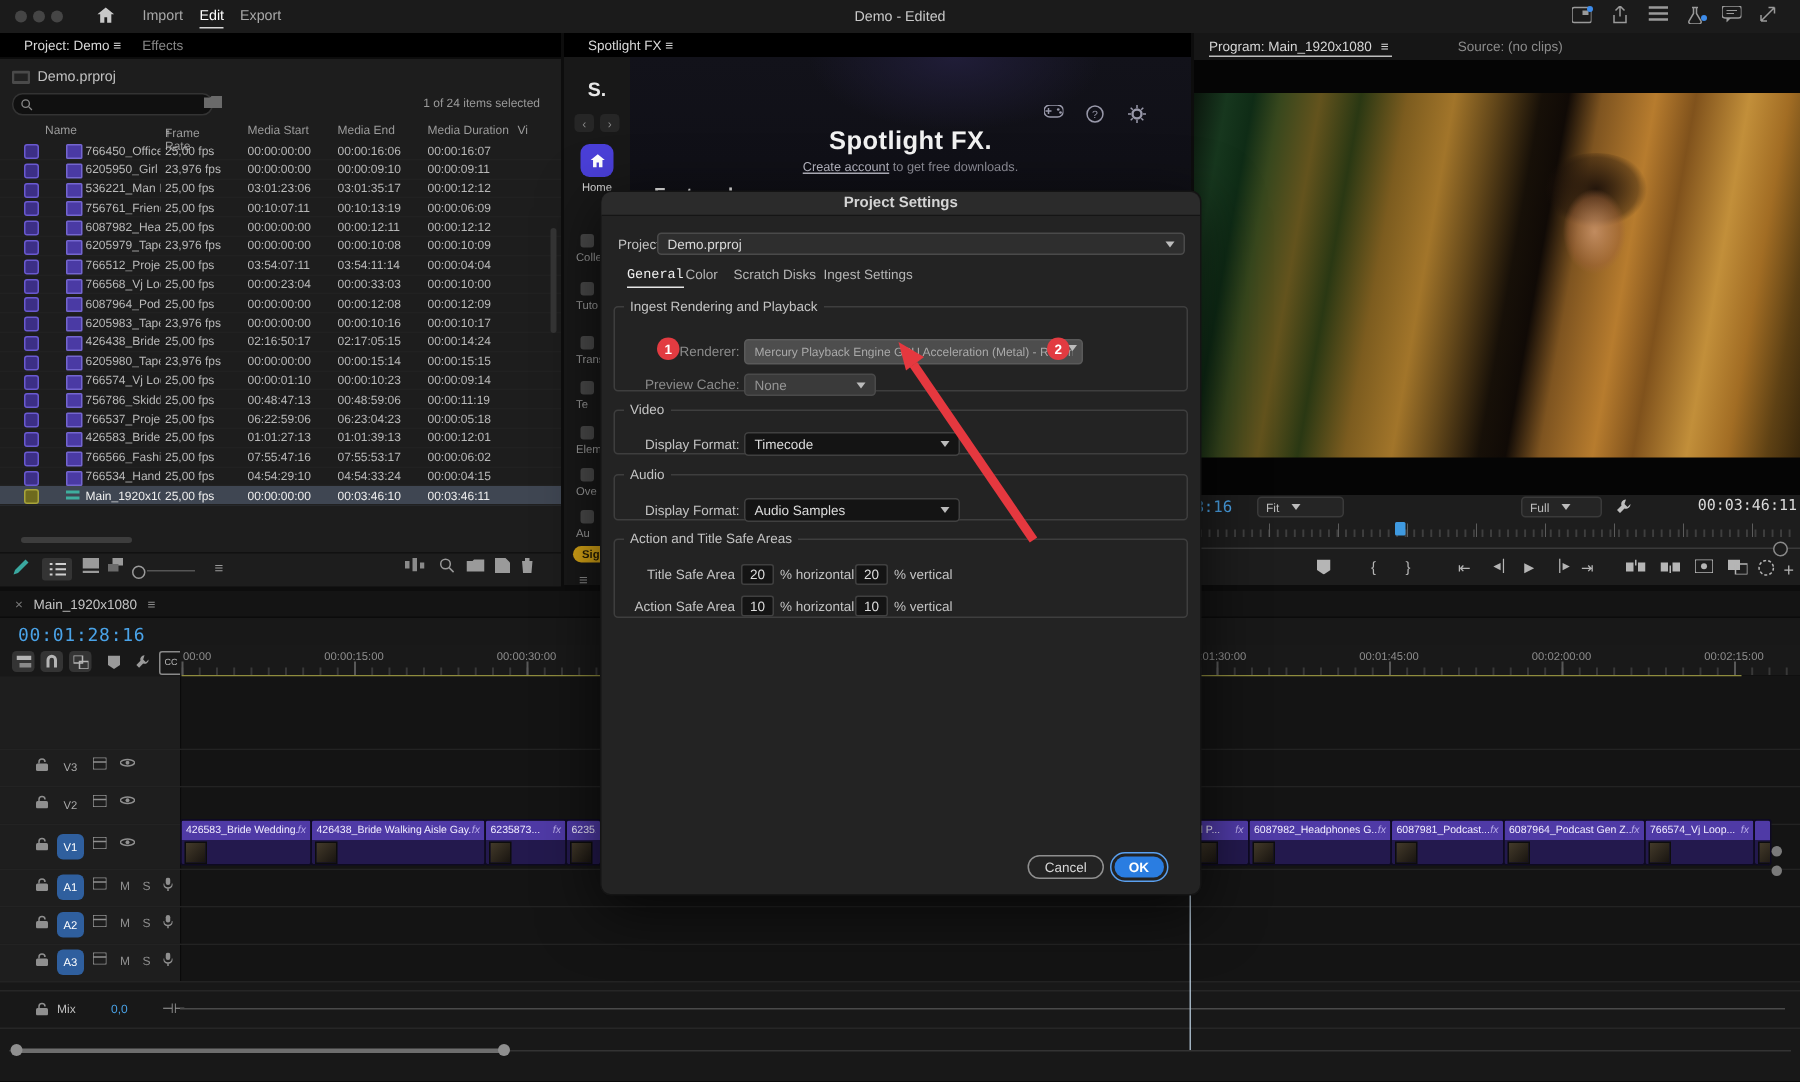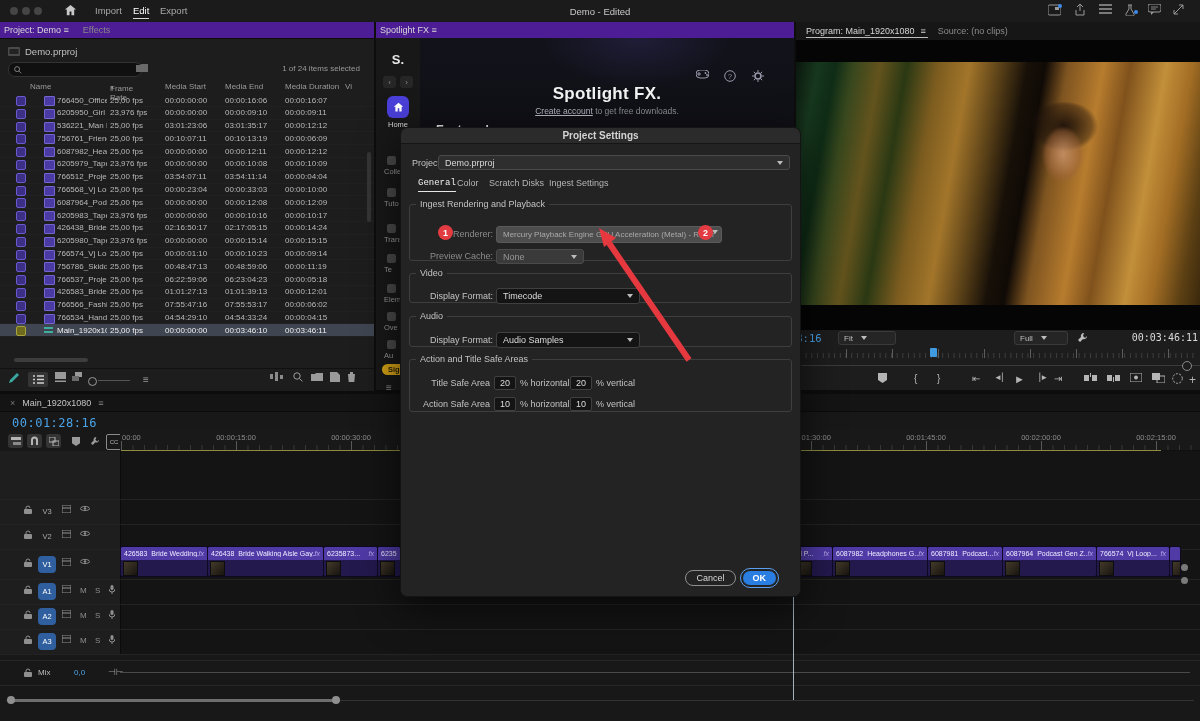--- a/index.html
+++ b/index.html
@@ -19,22 +19,22 @@
   .tb-ric{position:absolute;top:4px;width:14px;height:14px;color:#9a9a9a;}
   .bluedot{position:absolute;width:4px;height:4px;border-radius:50%;background:#3d8ceb;right:0;top:0;}
 
   
   .panel{background:#1d1d1d;}
   #project-panel{left:0;top:22px;width:374px;height:368px;border-right:2px solid #0d0d0d;}
   #spotlight-panel{left:376px;top:22px;width:418px;height:368px;border-right:2px solid #0d0d0d;}
   #program-panel{left:796px;top:22px;width:404px;height:368px;}
   #timeline-panel{left:0;top:392px;width:1200px;height:329px;background:#181818;border-top:2px solid #0d0d0d;}
 
-  .ptab-row{height:16px;background:#4c1d95;border-bottom:1px solid #0c0c0c;display:flex;align-items:center;
-            font-size:9px;color:#888;padding-left:4px;gap:14px;}
+  .ptab-row{height:16px;background:#000000;border-bottom:1px solid #0c0c0c;display:flex;align-items:center;
+            font-size:9px;color:#888;padding-left:16px;gap:14px;}
   .ptab.active{color:#d8d8d8;}
 
   
   #bin-row{left:8px;top:24px;display:flex;align-items:center;gap:5px;font-size:9.5px;color:#c0c0c0;}
   #search-box{left:8px;top:40px;width:122px;height:13px;background:#101010;border:1px solid #333;border-radius:7px;
               display:flex;align-items:center;gap:4px;padding:0 5px;font-size:8px;color:#777;}
   #sel-status{right:14px;top:42px;font-size:8px;color:#9a9a9a;}
   #grid-head{left:0;top:58px;width:374px;height:13px;font-size:8px;color:#9a9a9a;}
   #grid-head span{position:absolute;top:2px;}
   #rows{left:0;top:72px;width:374px;}
@@ -71,21 +71,21 @@
   #sp-hero{left:44px;top:16px;width:374px;height:352px;background:
      radial-gradient(140px 70px at 58% 0%,#201d38,transparent 70%),linear-gradient(180deg,#12121a 0%,#0c0c11 60%,#0a0a0e 100%);}
   #sp-title{left:0;right:0;top:46px;text-align:center;font-size:17px;font-weight:bold;color:#f2f2f2;letter-spacing:.3px;}
   #sp-sub{left:0;right:0;top:68px;text-align:center;font-size:8.5px;color:#8f8f98;}
   #sp-sub u{color:#b9b9c4;}
   #sp-featured{left:16px;top:85px;font-size:12.5px;font-weight:bold;color:#e9e9e9;}
   #sp-showall{right:28px;top:89px;font-size:8px;color:#cfcfcf;}
   .sp-hic{position:absolute;top:32px;width:12px;height:12px;color:#9aa;}
 
   
-  #pg-tabrow{height:18px;background:#161616;border-bottom:1px solid #0c0c0c;font-size:9px;display:flex;align-items:center;gap:10px;padding-left:10px;}
+  #pg-tabrow{height:18px;background:#161616;border-bottom:1px solid #0c0c0c;font-size:9px;display:flex;align-items:center;gap:44px;padding-left:10px;}
   #pg-tab{color:#d6d6d6;border-bottom:1px solid #bdbdbd;padding:2px 2px 1px 0;display:flex;gap:6px;align-items:center;}
   #pg-video{left:0;top:18px;width:404px;height:290px;background:#050505;}
   #pg-art{left:0;top:22px;width:404px;height:243px;background:
      linear-gradient(100deg,#0b160d 0%,#17371e 5%,#0f2c16 9%,#37471d 13%,#63531d 19%,#2a3813 25%,#7c5c1f 32%,#a2752a 39%,#64481a 45%,#171008 52%,#100a06 56%,#7e5420 61%,#b77c2e 69%,#80521c 75%,#c28f3a 83%,#a26d24 89%,#5e4114 95%,#3a280c 100%);}
   .pg-face{left:239px;top:60px;width:56px;height:90px;background:radial-gradient(50% 42% at 50% 36%,rgba(205,150,110,.8),rgba(160,100,60,.45) 60%,transparent 75%);border-radius:40%;}
   .pg-hair{left:228px;top:40px;width:80px;height:60px;background:radial-gradient(50% 50% at 50% 40%,rgba(30,18,10,.95),rgba(30,18,10,.4) 70%,transparent 85%);border-radius:50%;}
   #pg-ctrl{left:0;top:308px;width:404px;height:16px;font-size:10px;}
   #pg-tc{left:-44px;top:2px;color:#4aa3e8;font-family:"DejaVu Sans Mono",monospace;font-size:10.5px;}
   .pg-dd{position:absolute;top:1px;height:12px;background:#252525;border:1px solid #3a3a3a;border-radius:3px;
          font-size:8px;color:#bdbdbd;display:flex;align-items:center;gap:8px;padding:0 5px;}

